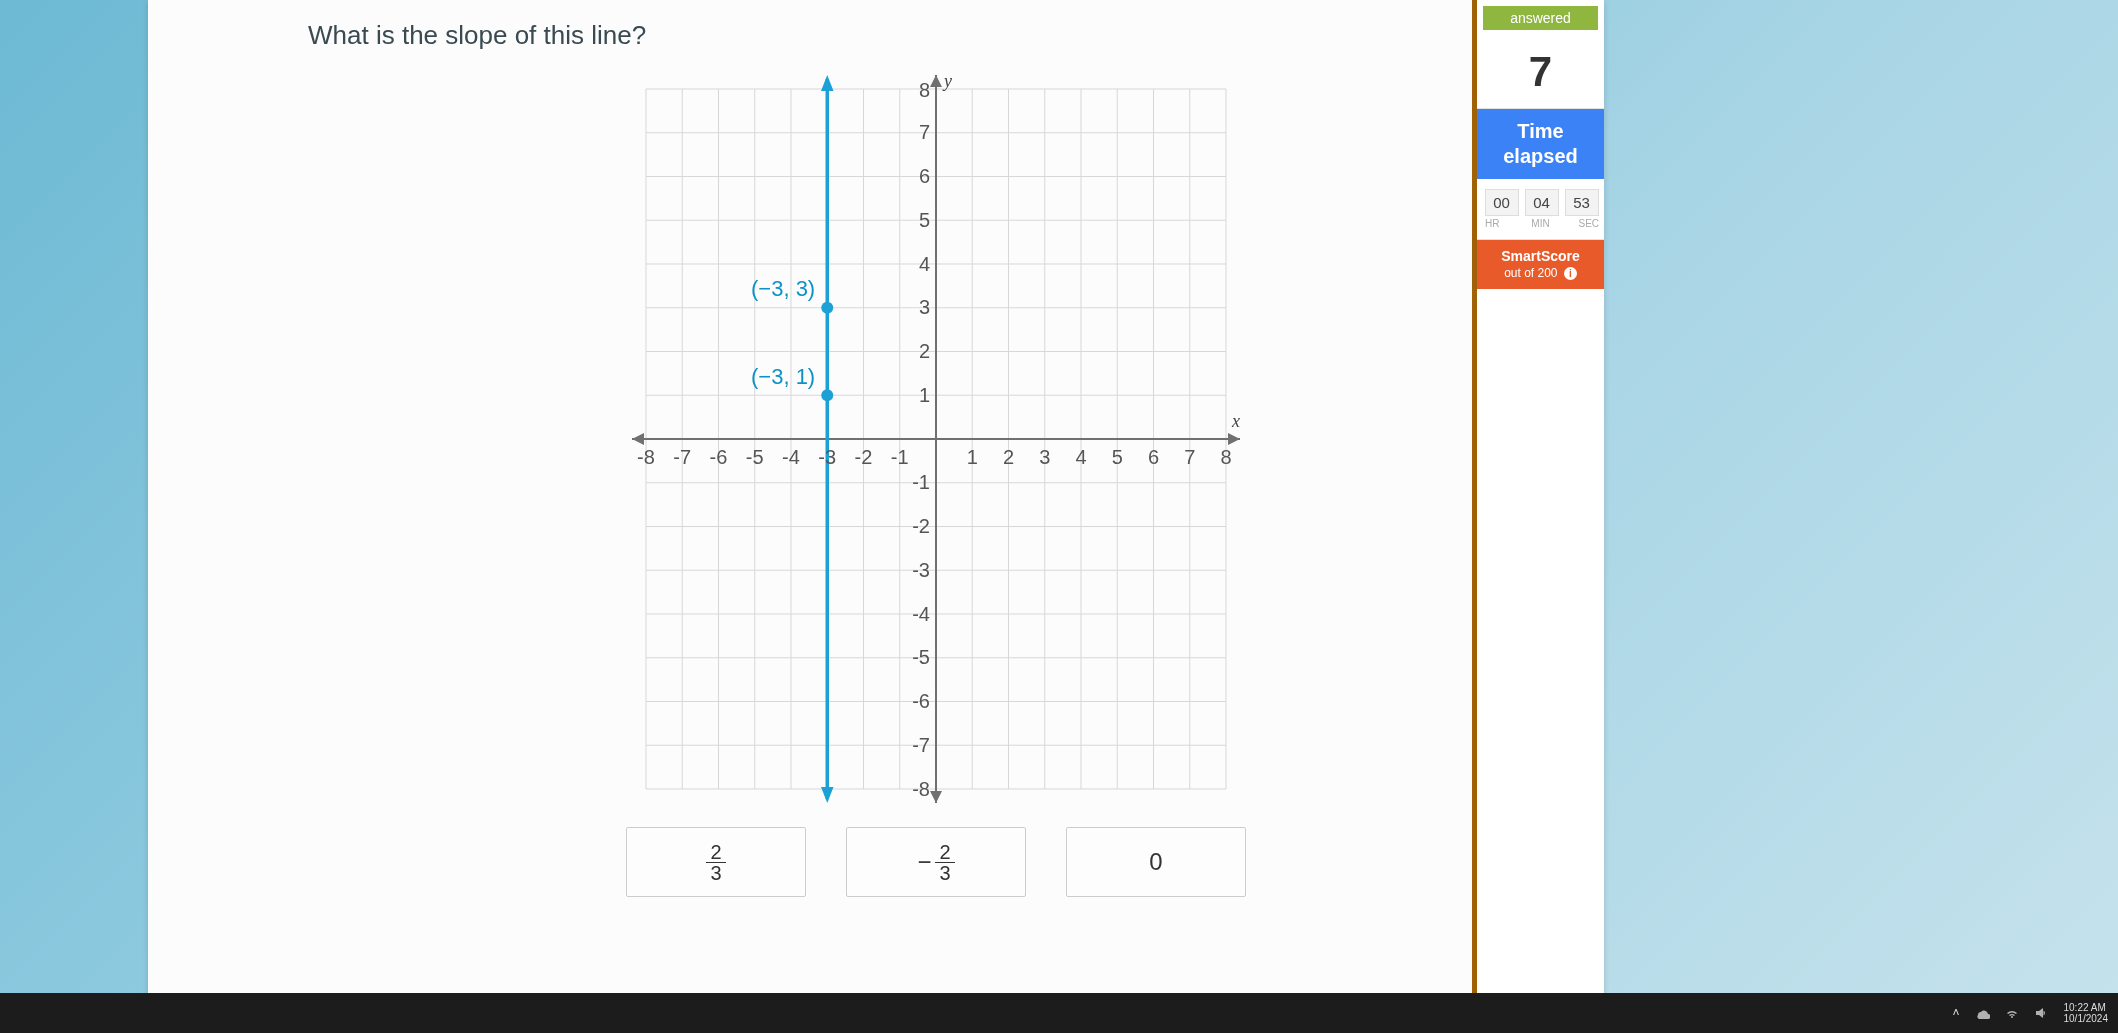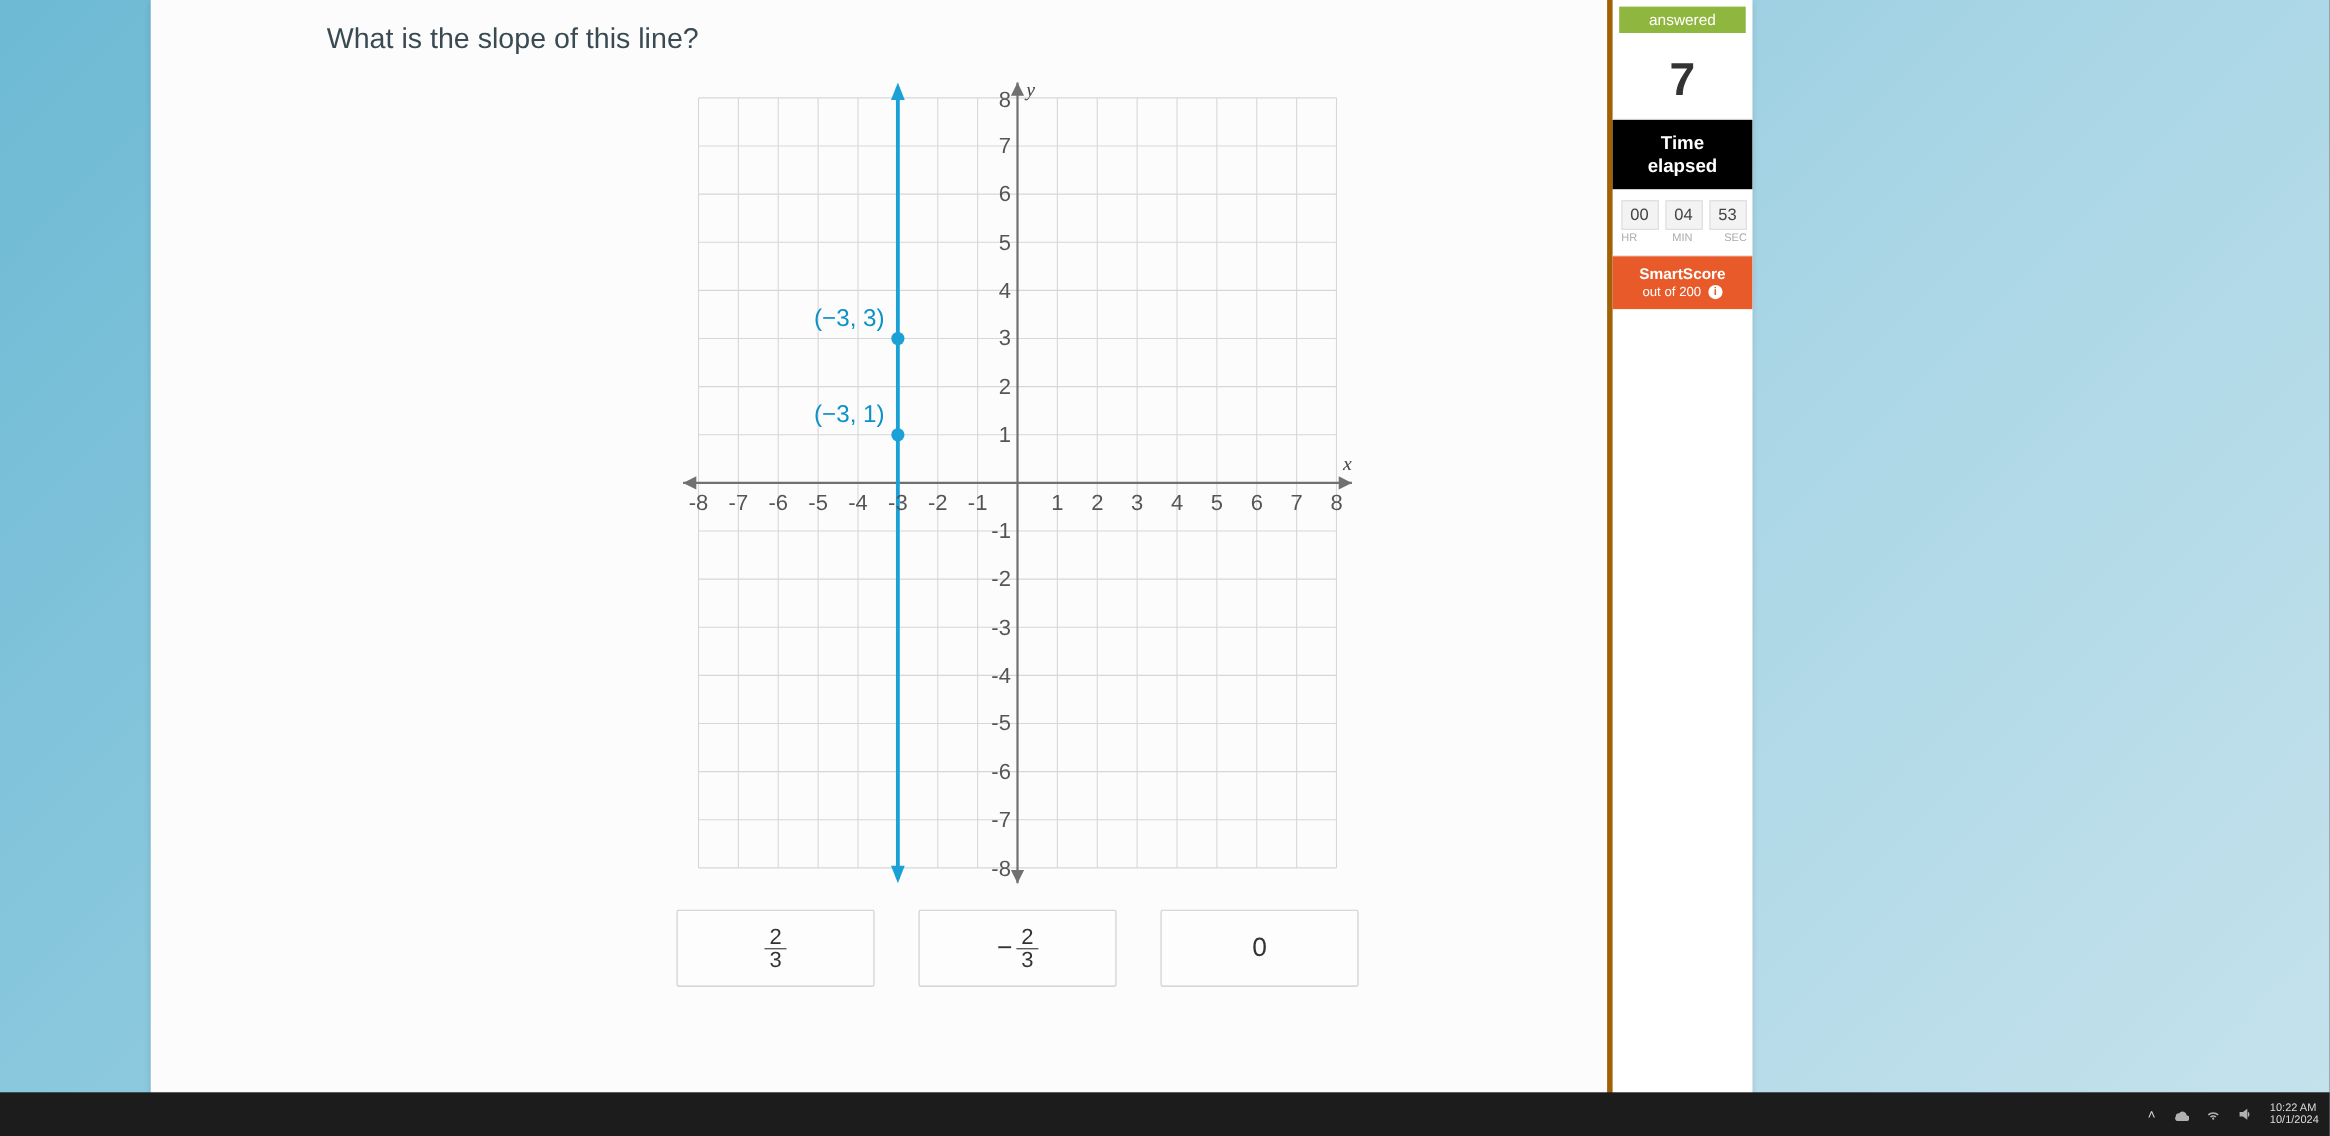--- a/index.html
+++ b/index.html
@@ -13,21 +13,21 @@
     }
     .desktop {
       width: 100%;
       height: 100%;
       background: linear-gradient(135deg, #6db9d4 0%, #8cc9de 35%, #a8d5e5 60%, #c5e2ec 100%);
       position: relative;
     }
     .app-window {
       position: absolute;
       top: 0;
-      left: 137px;
+      left: 148px;
       width: 1456px;
       height: 995px;
       background: #fcfcfc;
       box-shadow: 0 2px 6px rgba(0,0,0,0.15);
     }
     .question-area {
       padding: 20px 40px 0 160px;
     }
     .question-text {
       font-size: 26px;
@@ -93,23 +93,23 @@
       margin: 6px 6px 0 6px;
     }
     .questions-count {
       font-size: 42px;
       font-weight: bold;
       color: #333;
       padding: 18px 0 12px 0;
       border-bottom: 1px solid #e2e2e2;
     }
     .time-label {
-      background: #000000;
+      background: #3b82f6;
       color: #fff;
-      font-size: 17px;
+      font-size: 20px;
       padding: 10px 4px;
       font-weight: bold;
       line-height: 1.25;
     }
     .time-row {
       display: flex;
       justify-content: center;
       gap: 6px;
       padding: 10px 4px 2px 6px;
     }

